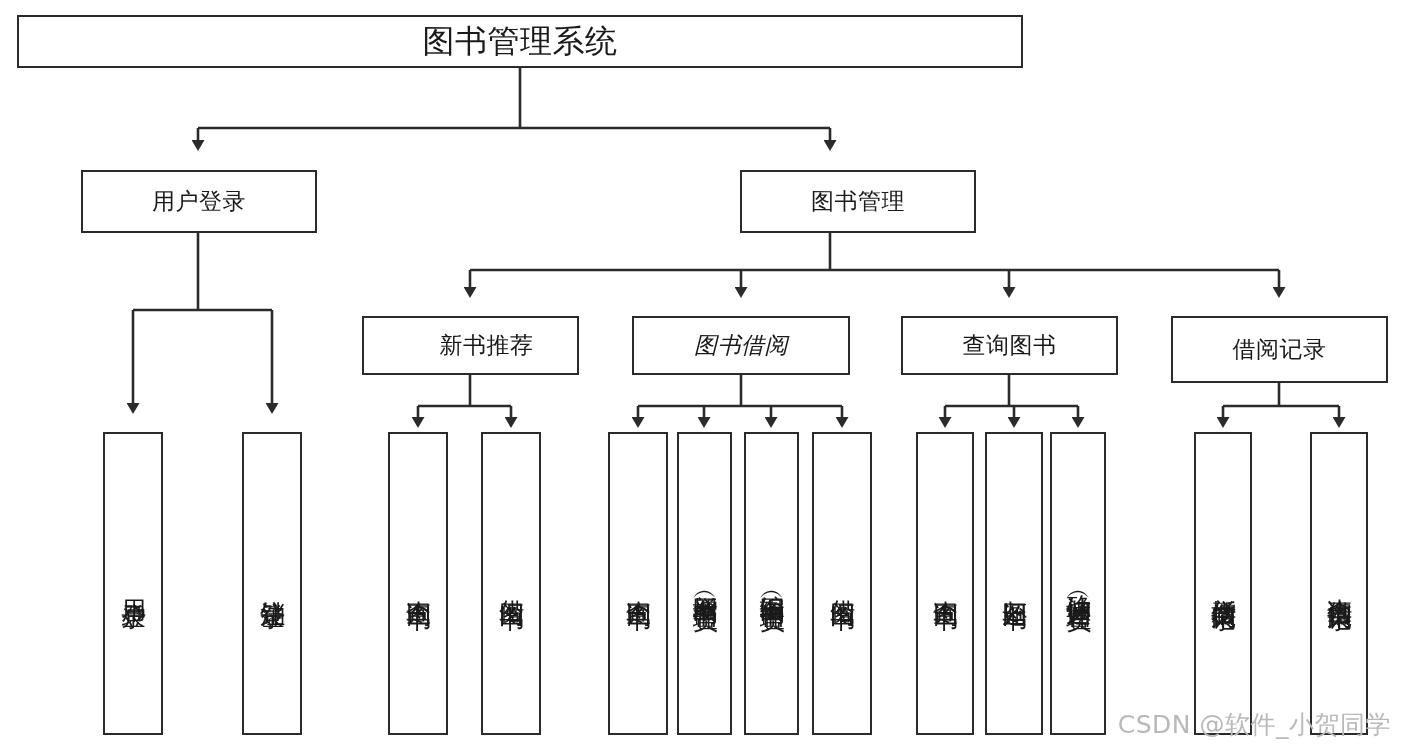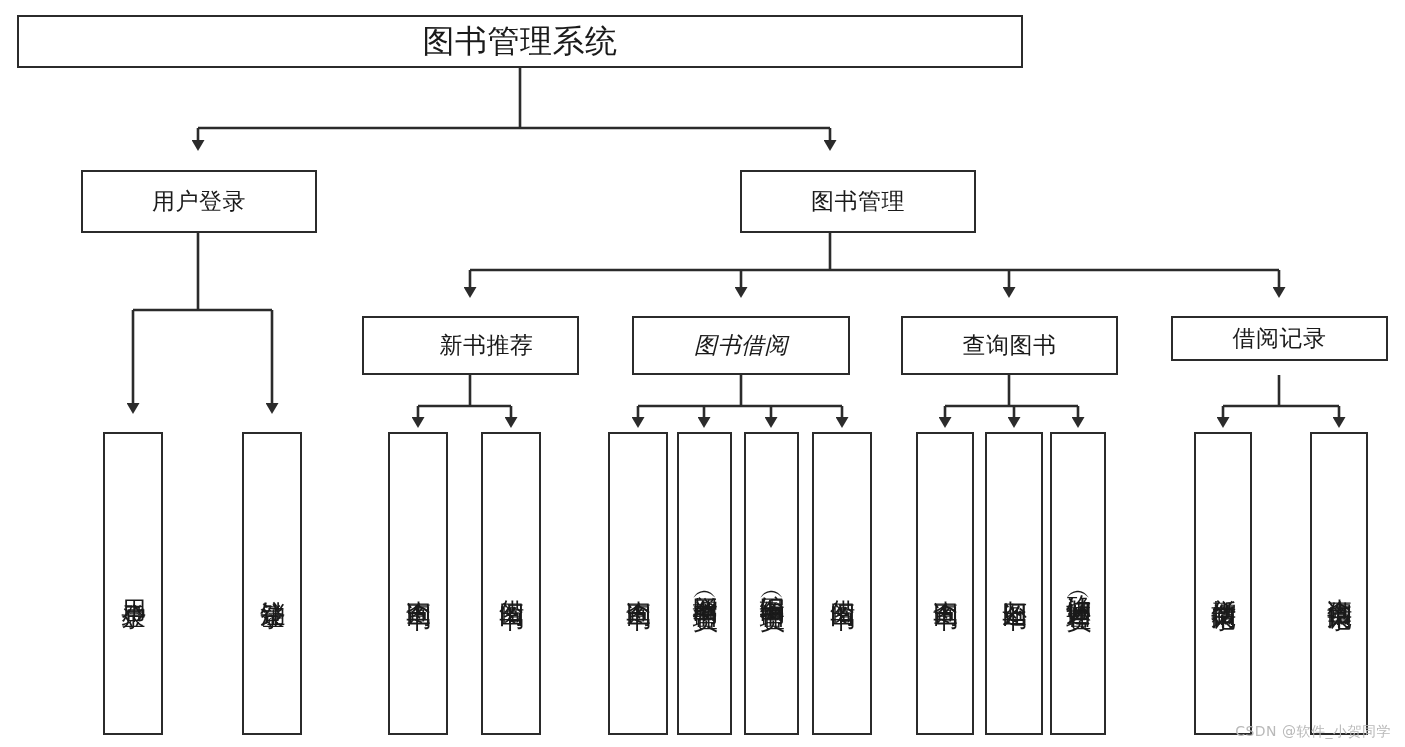--- a/index.html
+++ b/index.html
@@ -59,21 +59,21 @@
     text-orientation: upright;
     font-size: 25px;
     line-height: 1.06;
     letter-spacing: 2px;
     white-space: nowrap;
   }
   .watermark {
     position: absolute;
     right: 14px;
     bottom: 6px;
-    font-size: 14px;
+    font-size: 25px;
     color: #b9b9b9;
     letter-spacing: 0.5px;
     white-space: nowrap;
   }
 </style>
 </head>
 <body>
 
 <div id="stage">
 
@@ -144,21 +144,21 @@
   </div>
 
   <div class="node horiz" style="left:632px; top:316px; width:218px; height:59px;font-style:italic;">
     <span class="lbl">图书借阅</span>
   </div>
 
   <div class="node horiz" style="left:901px; top:316px; width:217px; height:59px;">
     <span class="lbl">查询图书</span>
   </div>
 
-  <div class="node horiz" style="left:1171px; top:316px; width:217px; height:45px;">
+  <div class="node horiz" style="left:1171px; top:316px; width:217px; height:67px;">
     <span class="lbl">借阅记录</span>
   </div>
 
   <div class="node vert" style="left:103px; top:432px; width:60px; height:303px;">
     <span class="lbl">用户登录</span>
   </div>
 
   <div class="node vert" style="left:242px; top:432px; width:60px; height:303px;">
     <span class="lbl">注销登录</span>
   </div>

